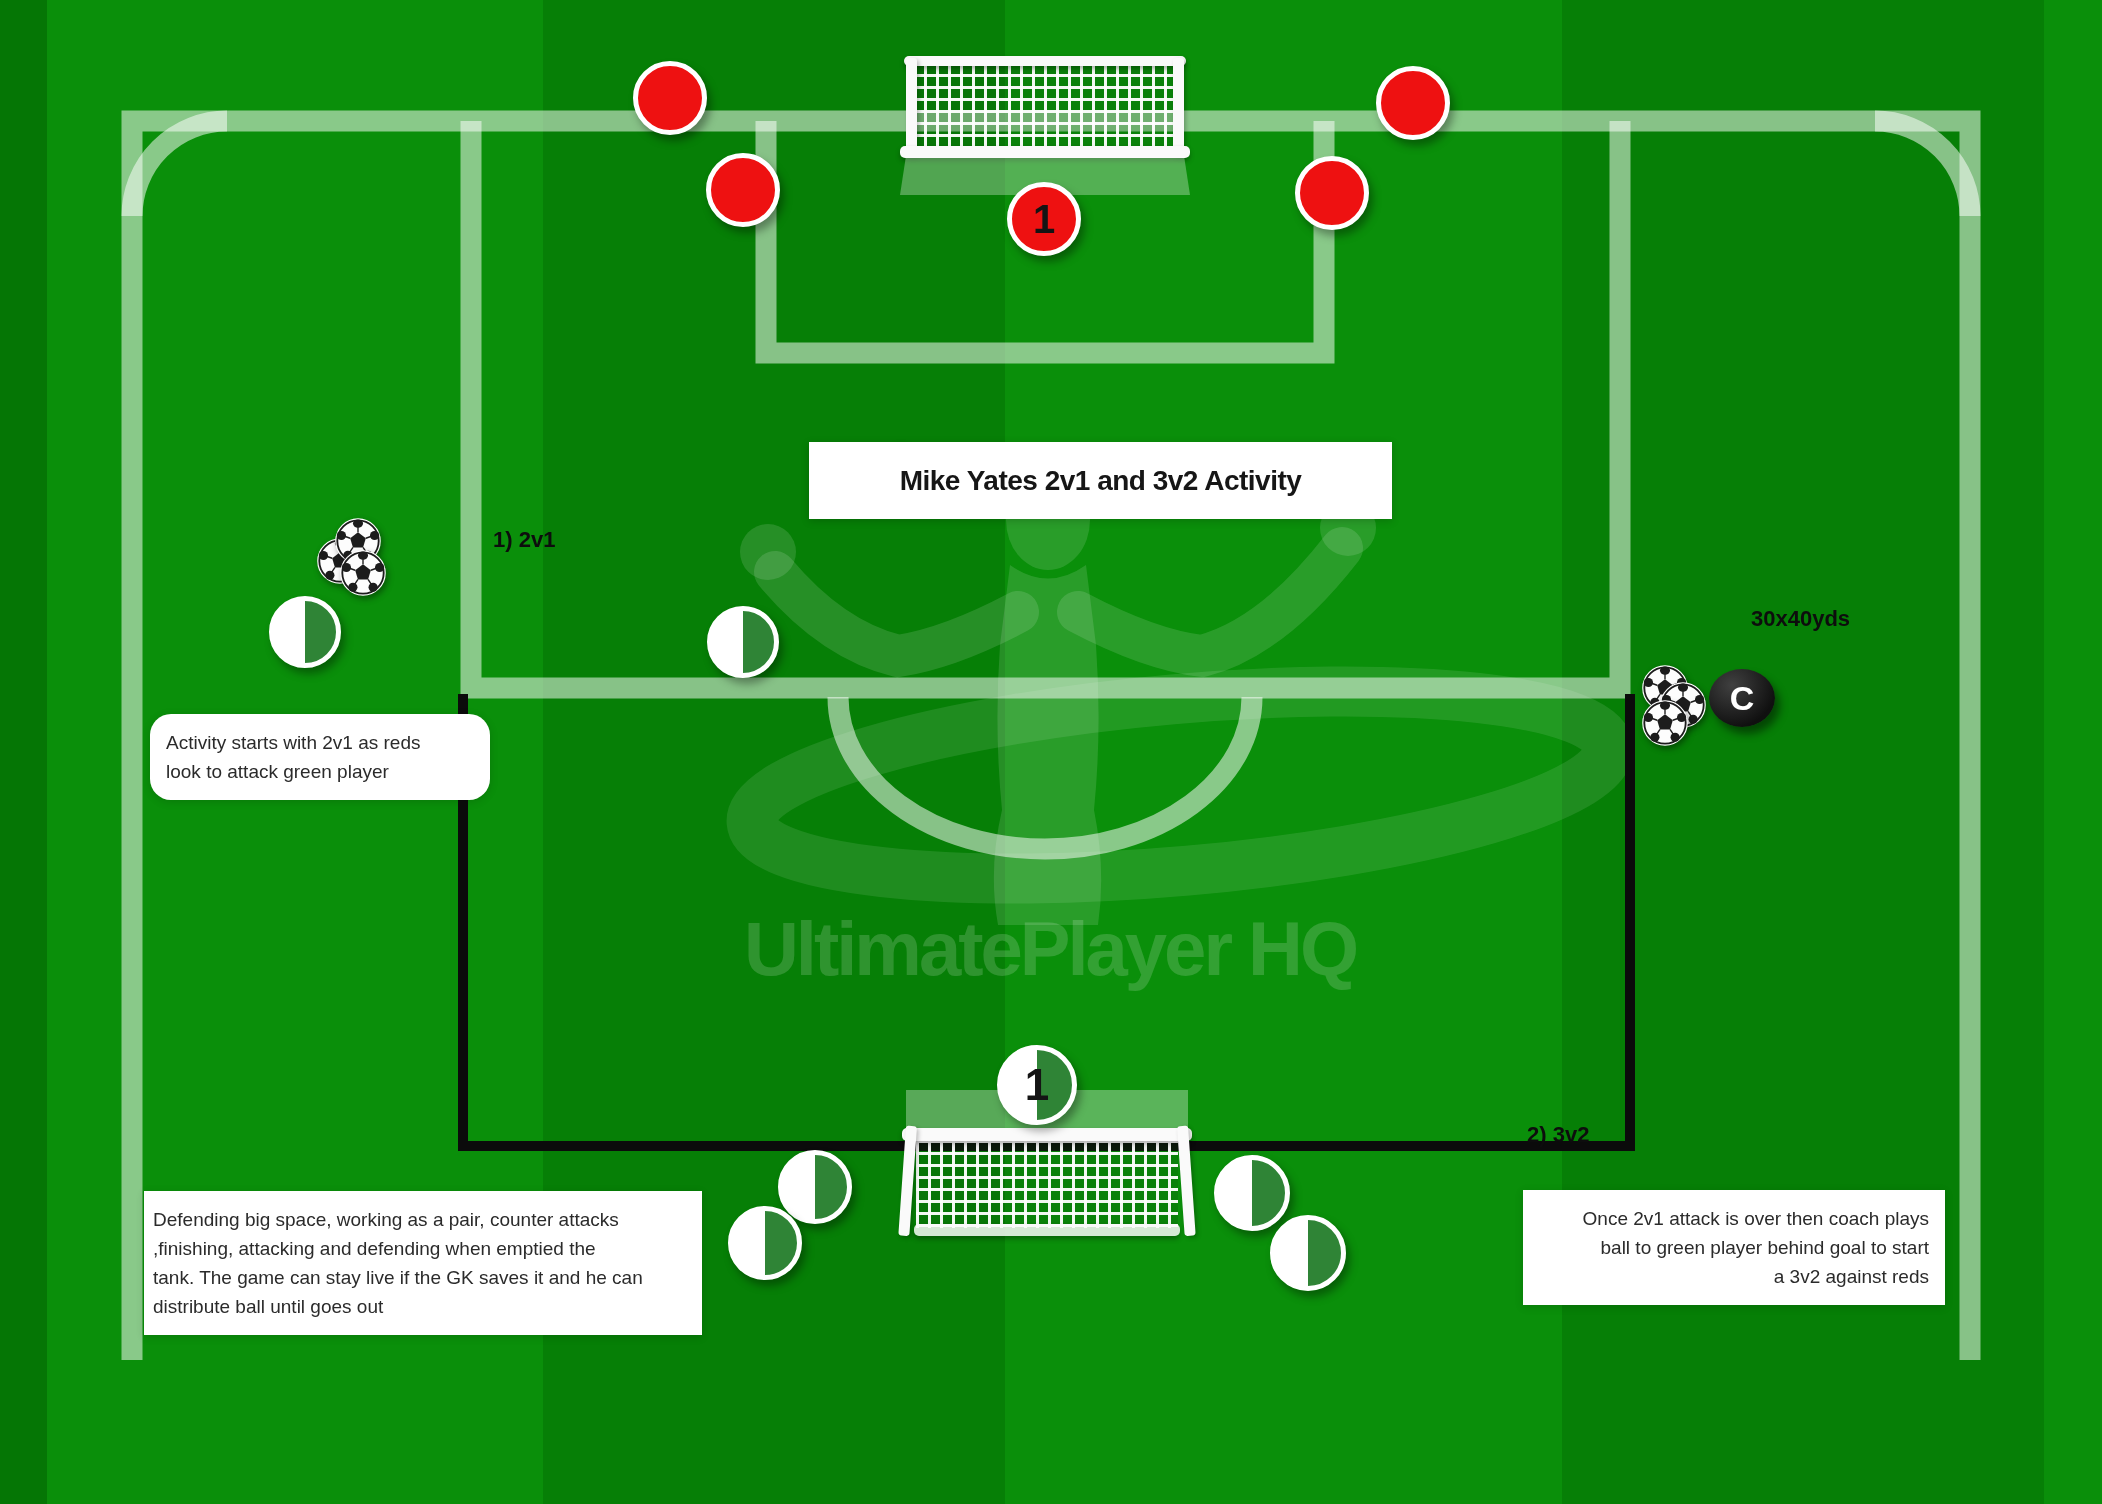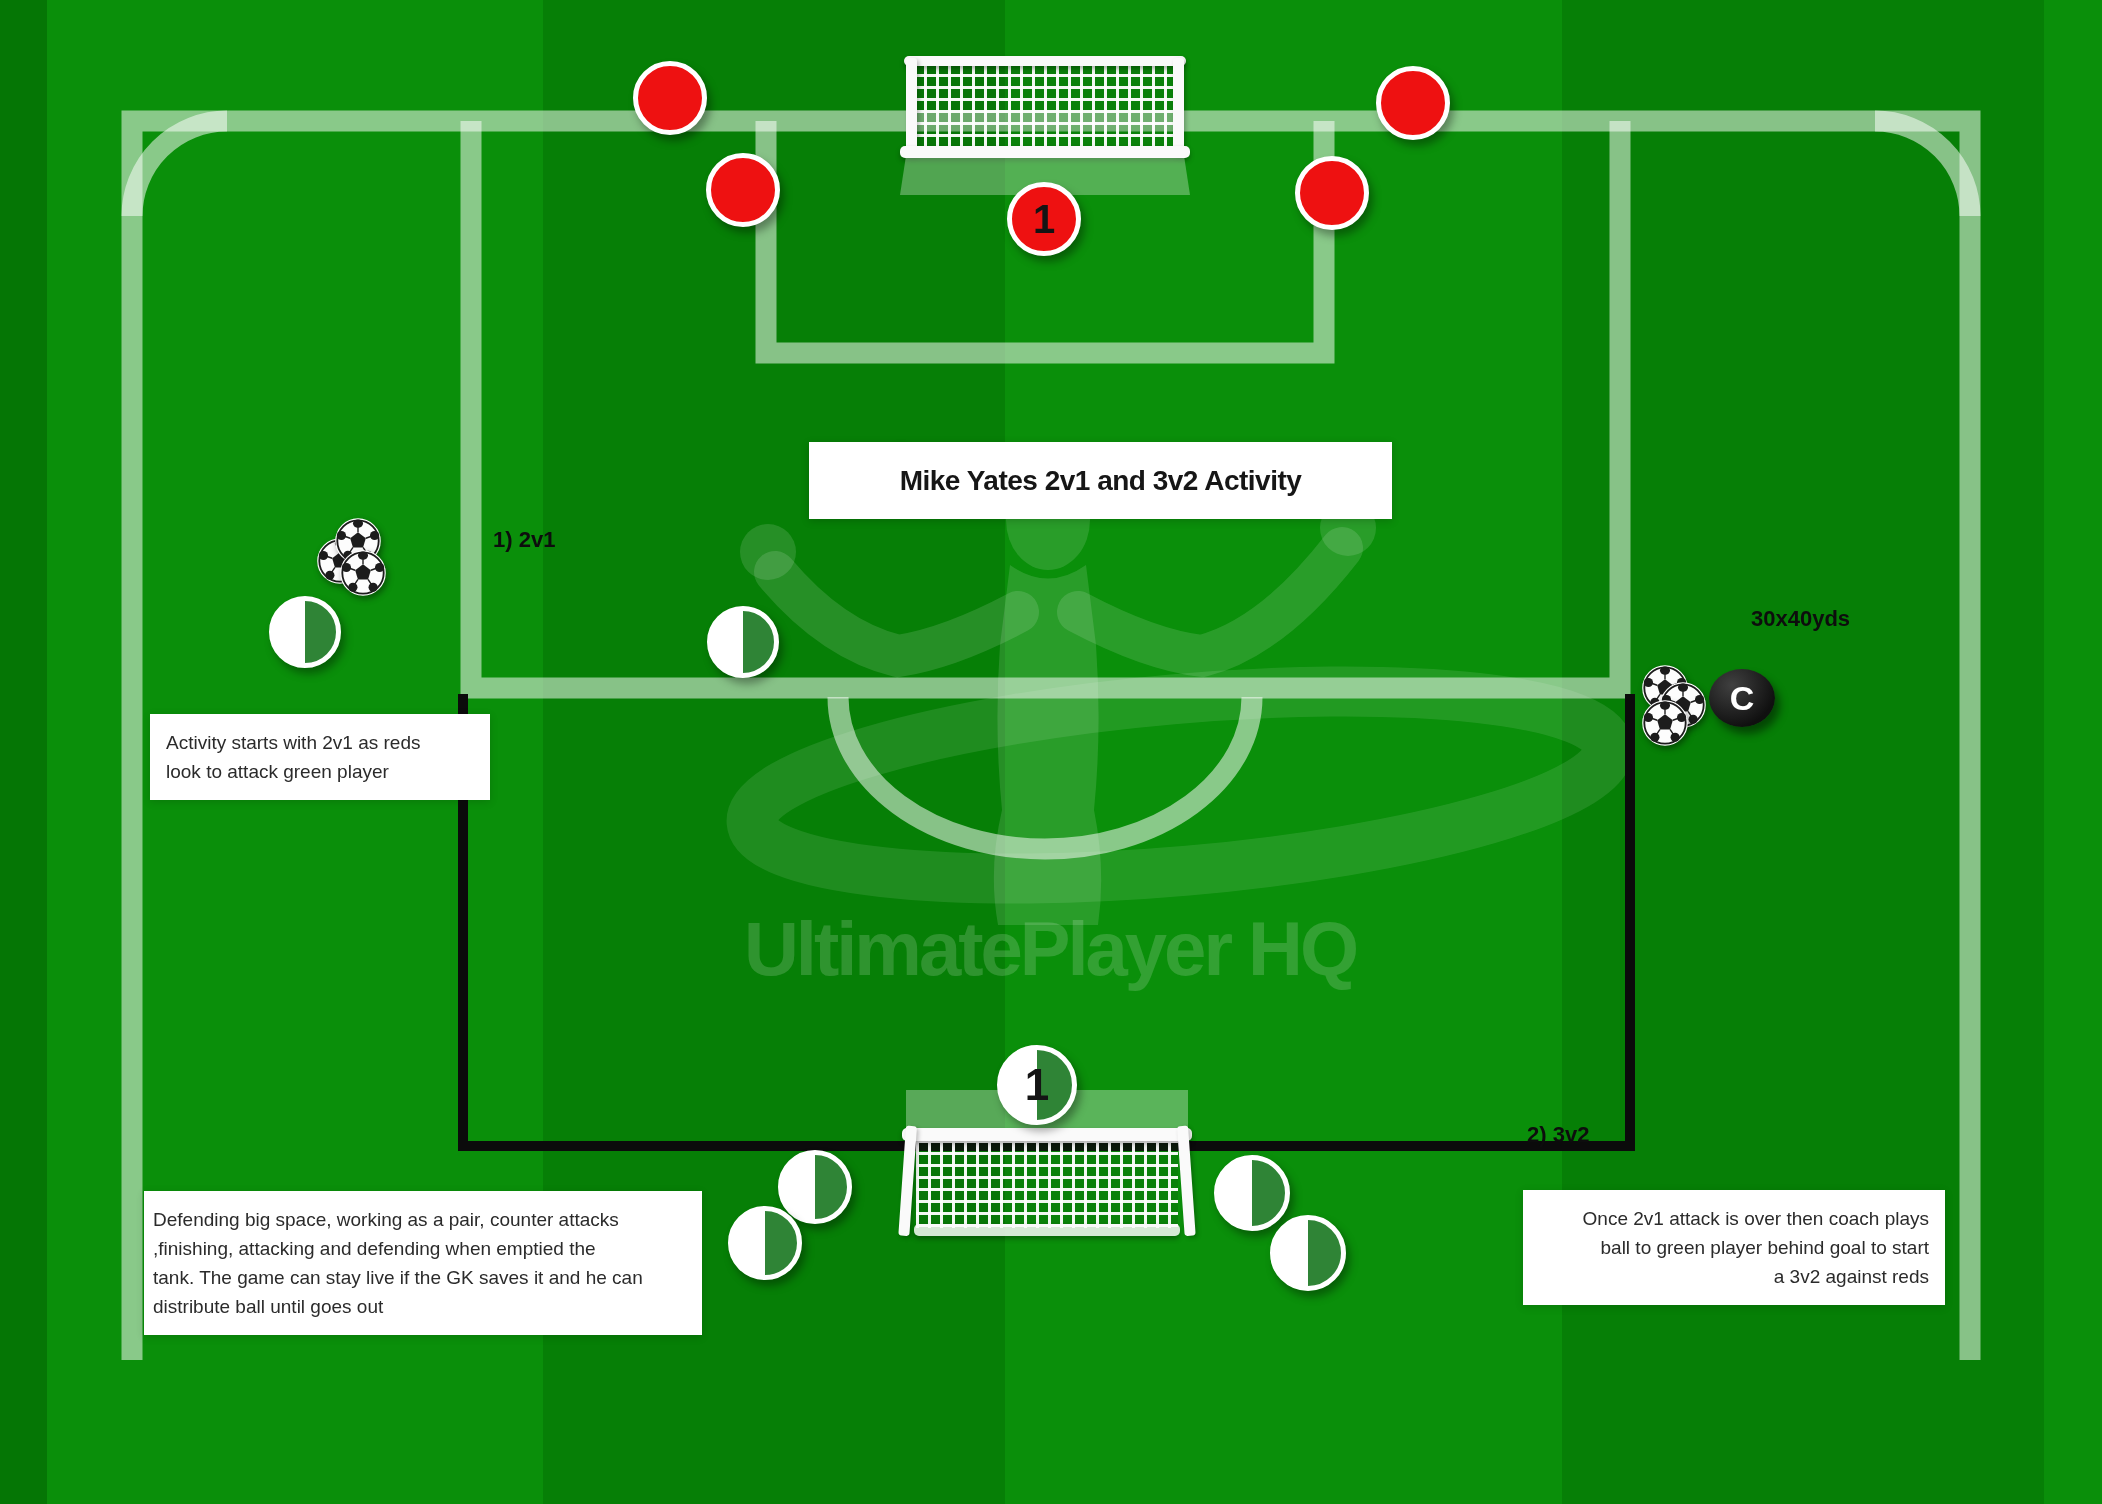--- a/index.html
+++ b/index.html
@@ -265,21 +265,21 @@
   </div>
 
   <div class="zone-label" style="left:493px;top:527px;">1) 2v1</div>
   <div class="zone-label" style="left:1527px;top:1122px;">2) 3v2</div>
   <div class="zone-label" style="left:1751px;top:606px;">30x40yds</div>
 
   <div class="title-box">
     <span>Mike Yates 2v1 and 3v2 Activity</span>
   </div>
 
-  <div class="note" style="left:150px;top:714px;width:308px;">Activity starts with 2v1 as reds
+  <div class="note" style="left:150px;top:714px;width:308px;border-radius:21px;">Activity starts with 2v1 as reds
 look to attack green player</div>
   <div class="note" style="left:144px;top:1191px;width:533px;padding-left:9px;">Defending big space, working as a pair, counter attacks
 ,finishing, attacking and defending when emptied the
 tank. The game can stay live if the GK saves it and he can
 distribute ball until goes out</div>
   <div class="note" style="left:1523px;top:1190px;width:390px;text-align:right;">Once 2v1 attack is over then coach plays
 ball to green player behind goal to start
 a 3v2 against reds</div>
 
 </div>

